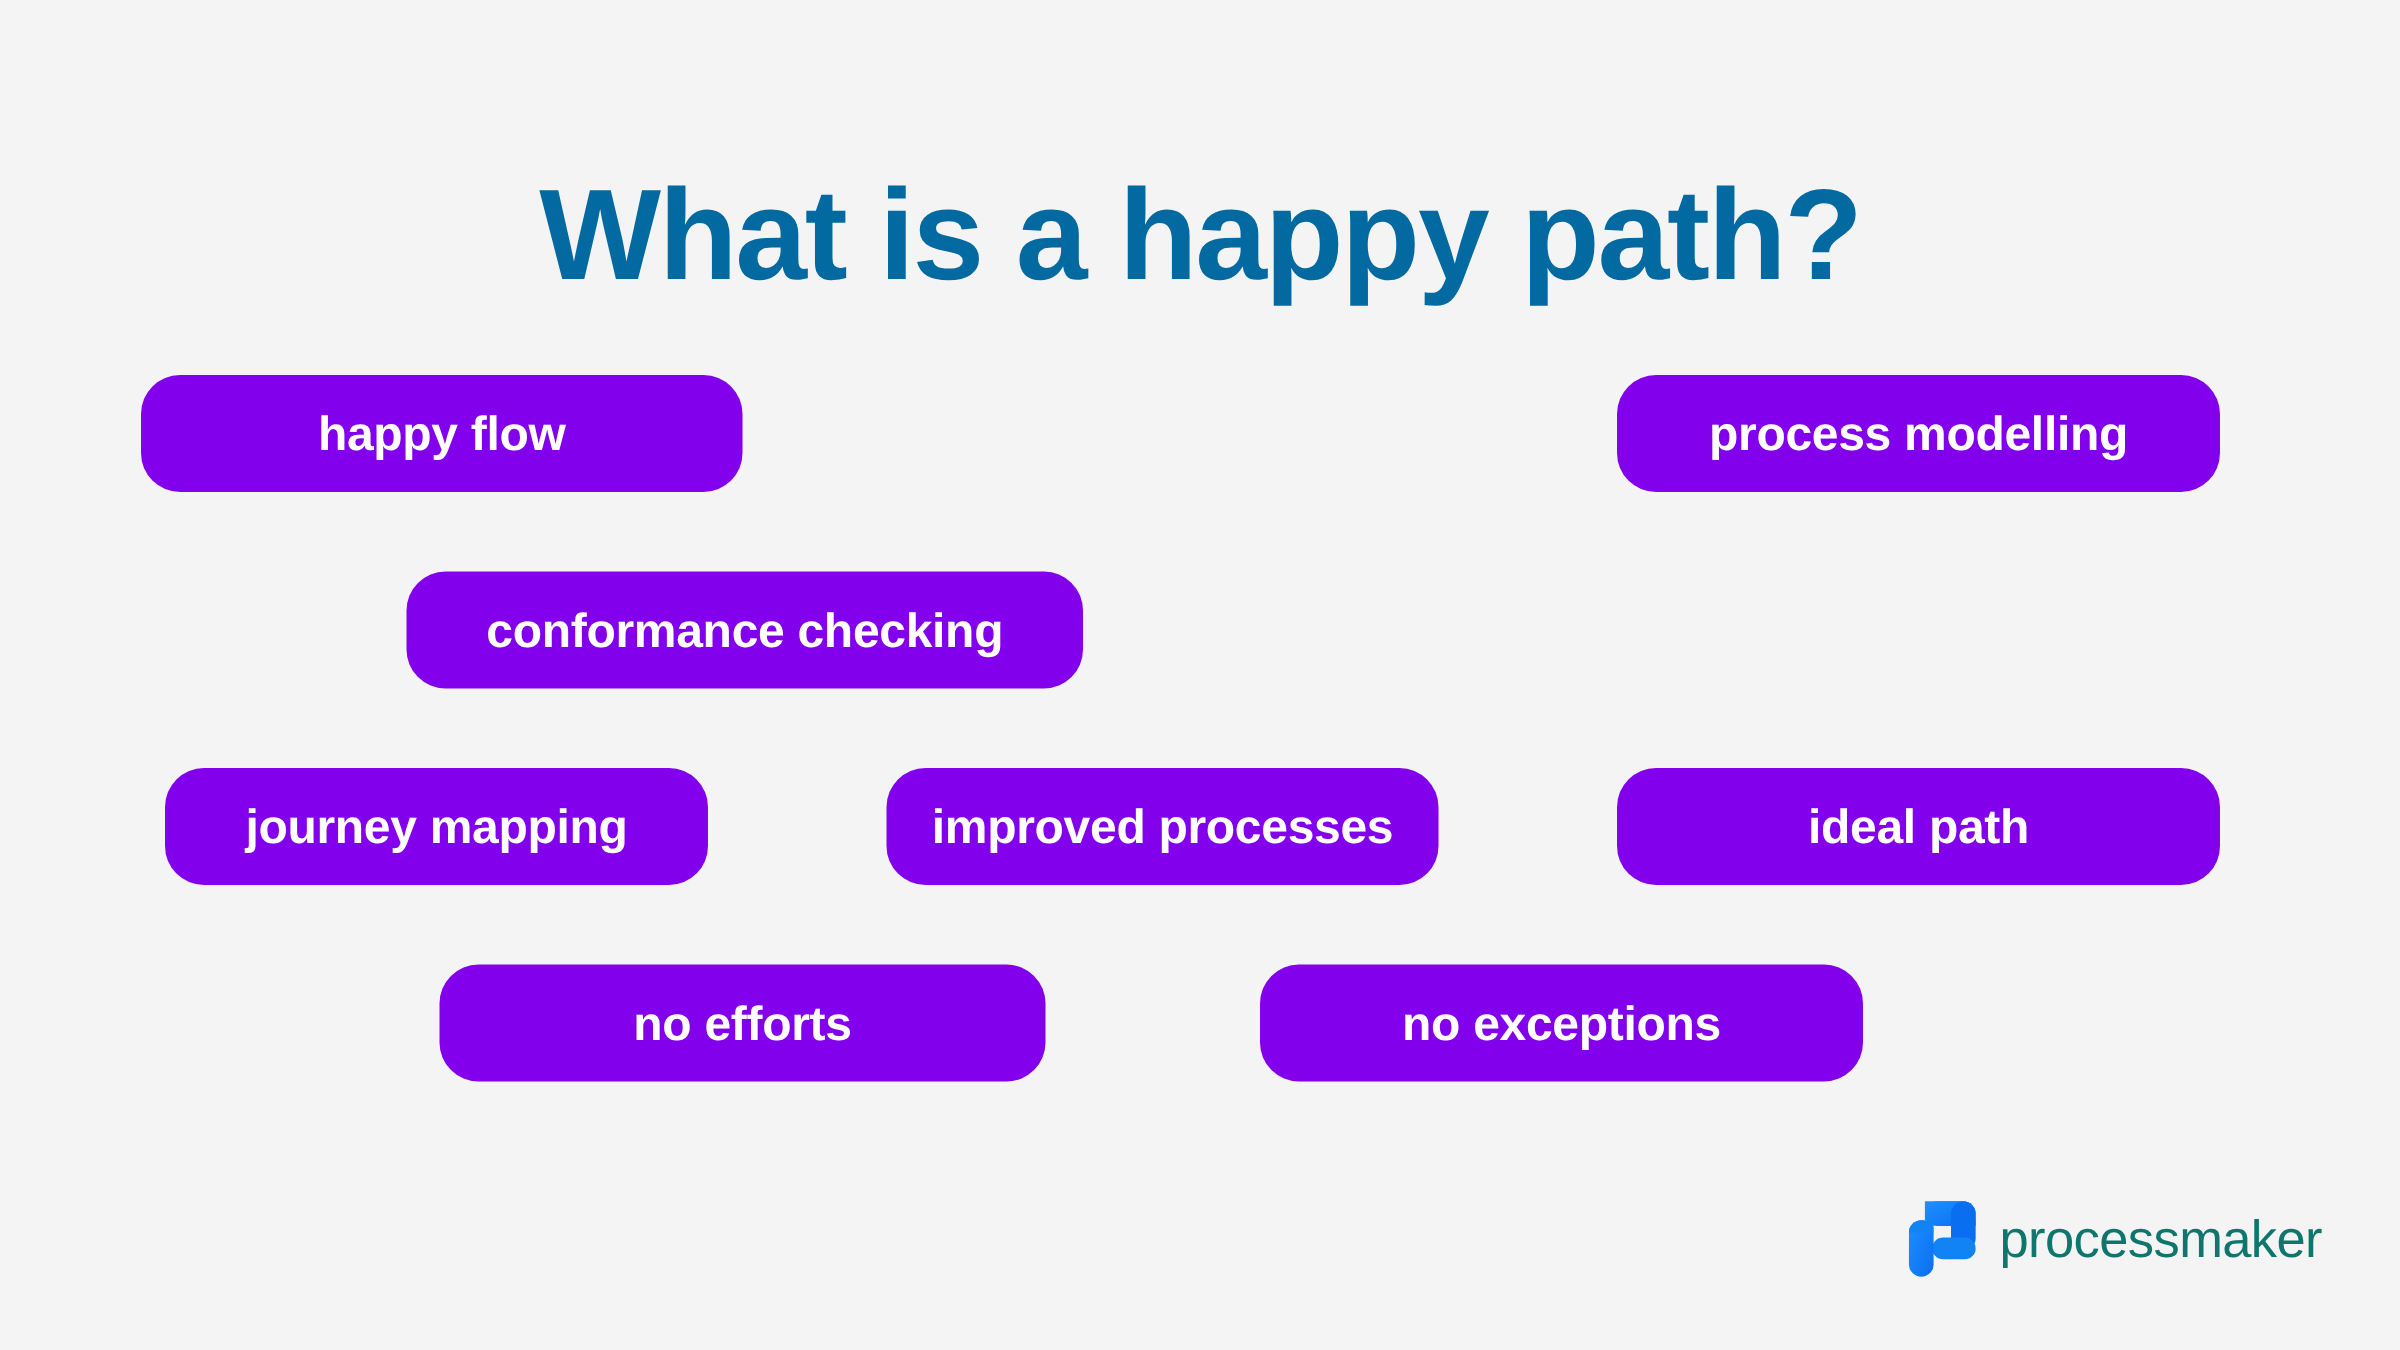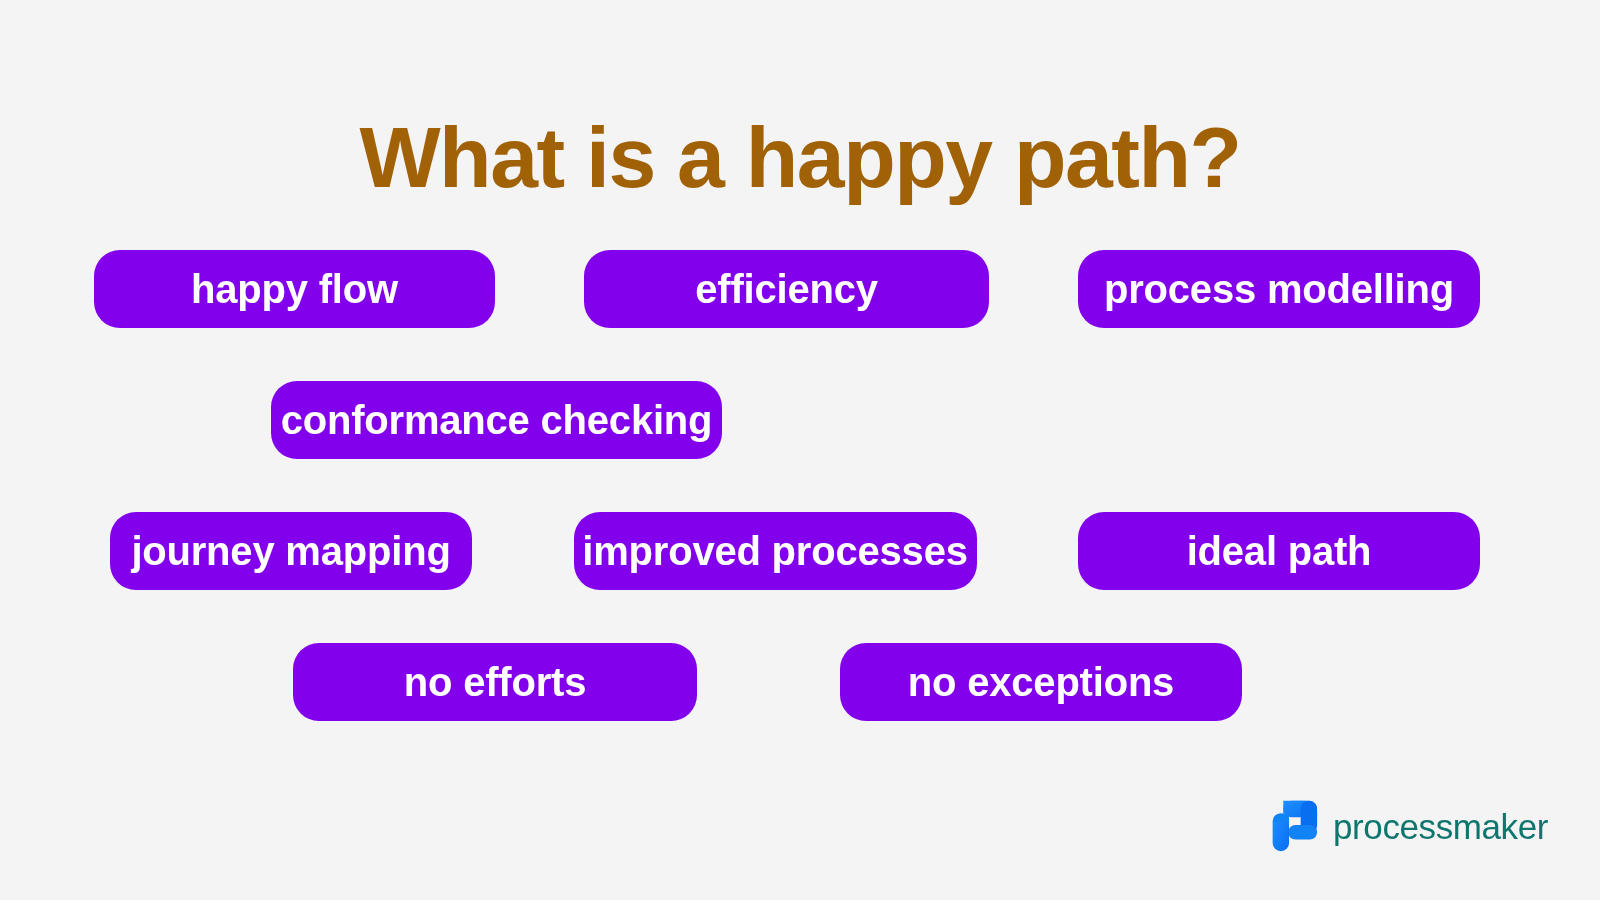--- a/index.html
+++ b/index.html
@@ -26,21 +26,21 @@
   .title {
     position: absolute;
     top: 52px;
     left: 0;
     width: 1600px;
     text-align: center;
     font-size: 86px;
     line-height: 1.1;
     font-weight: 700;
     letter-spacing: -1.5px;
-    color: #a16207;
+    color: #0369a1;
     font-family: "Liberation Sans", sans-serif;
   }
 
   
   .rows {
     position: absolute;
     top: 250px;
     left: 0;
     width: 1600px;
   }
@@ -55,41 +55,41 @@
 
   .tag-row.row-1 { padding-left: 94px;  padding-right: 120px; justify-content: space-between; }
   .tag-row.row-2 { padding-left: 271px; padding-right: 312px; justify-content: space-between; }
   .tag-row.row-3 { padding-left: 110px; padding-right: 120px; justify-content: space-between; }
   .tag-row.row-4 { padding-left: 293px; padding-right: 358px; justify-content: space-between; gap: 23px; }
 
   .tag {
     background: #8200eb;
     color: #ffffff;
     border-radius: 26px;
-    font-size: 40px;
+    font-size: 32px;
     font-weight: 700;
     line-height: 1;
     letter-spacing: -0.2px;
     display: inline-flex;
     align-items: center;
     justify-content: center;
     height: 78px;
     box-sizing: border-box;
     white-space: nowrap;
     font-family: "Liberation Sans", sans-serif;
     user-select: none;
   }
 
   .tag.w-400 { width: 401px; }
   .tag.w-405 { width: 405px; }
   .tag.w-402 { width: 402px; }
   .tag.w-450 { width: 451px; }
   .tag.w-448 { width: 448px; }
   .tag.w-399 { width: 362px; }
-  .tag.w-403 { width: 403px; }
+  .tag.w-403 { width: 368px; }
   .tag.w-404 { width: 404px; }
 
   
   .logo {
     position: absolute;
     left: 1262px;
     top: 797px;
     display: flex;
     align-items: center;
     gap: 13px;
@@ -112,21 +112,20 @@
 <body>
 
 <div class="slide">
 
   <h1 class="title">What is a happy path?</h1>
 
   <div class="rows">
 
     <div class="tag-row row-1">
       <div class="tag w-400">happy flow</div>
-      <div class="tag w-405">efficiency</div>
       <div class="tag w-402">process modelling</div>
     </div>
 
     <div class="tag-row row-2">
       <div class="tag w-450">conformance checking</div>
     </div>
 
     <div class="tag-row row-3">
       <div class="tag w-399">journey mapping</div>
       <div class="tag w-403">improved processes</div>

